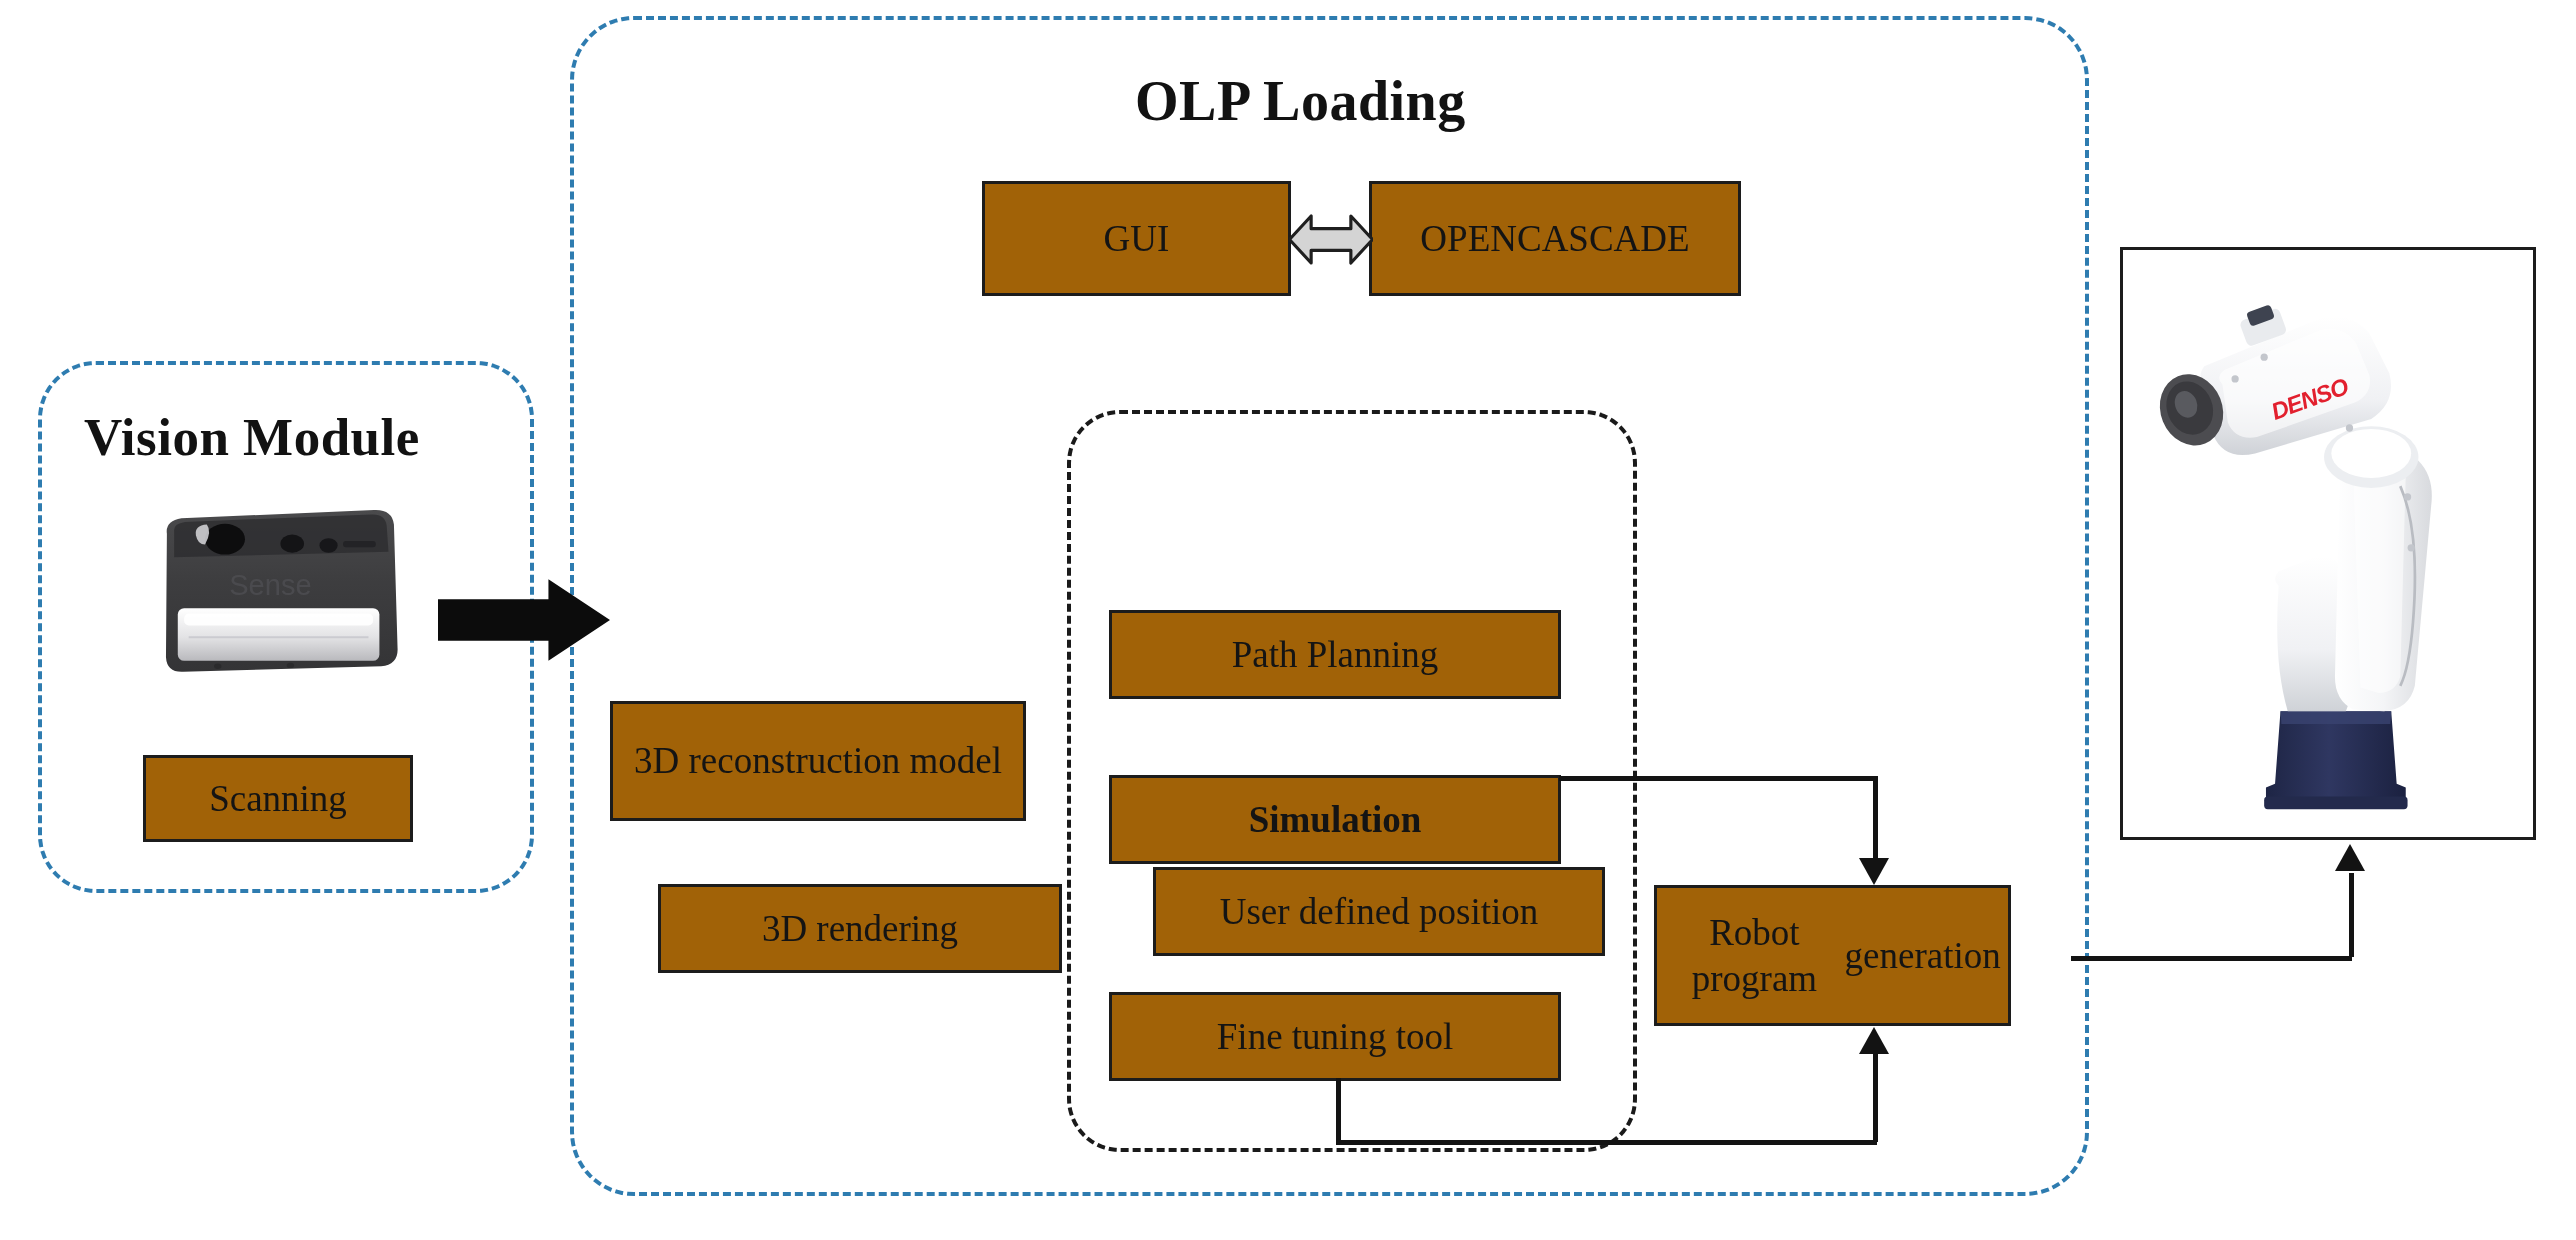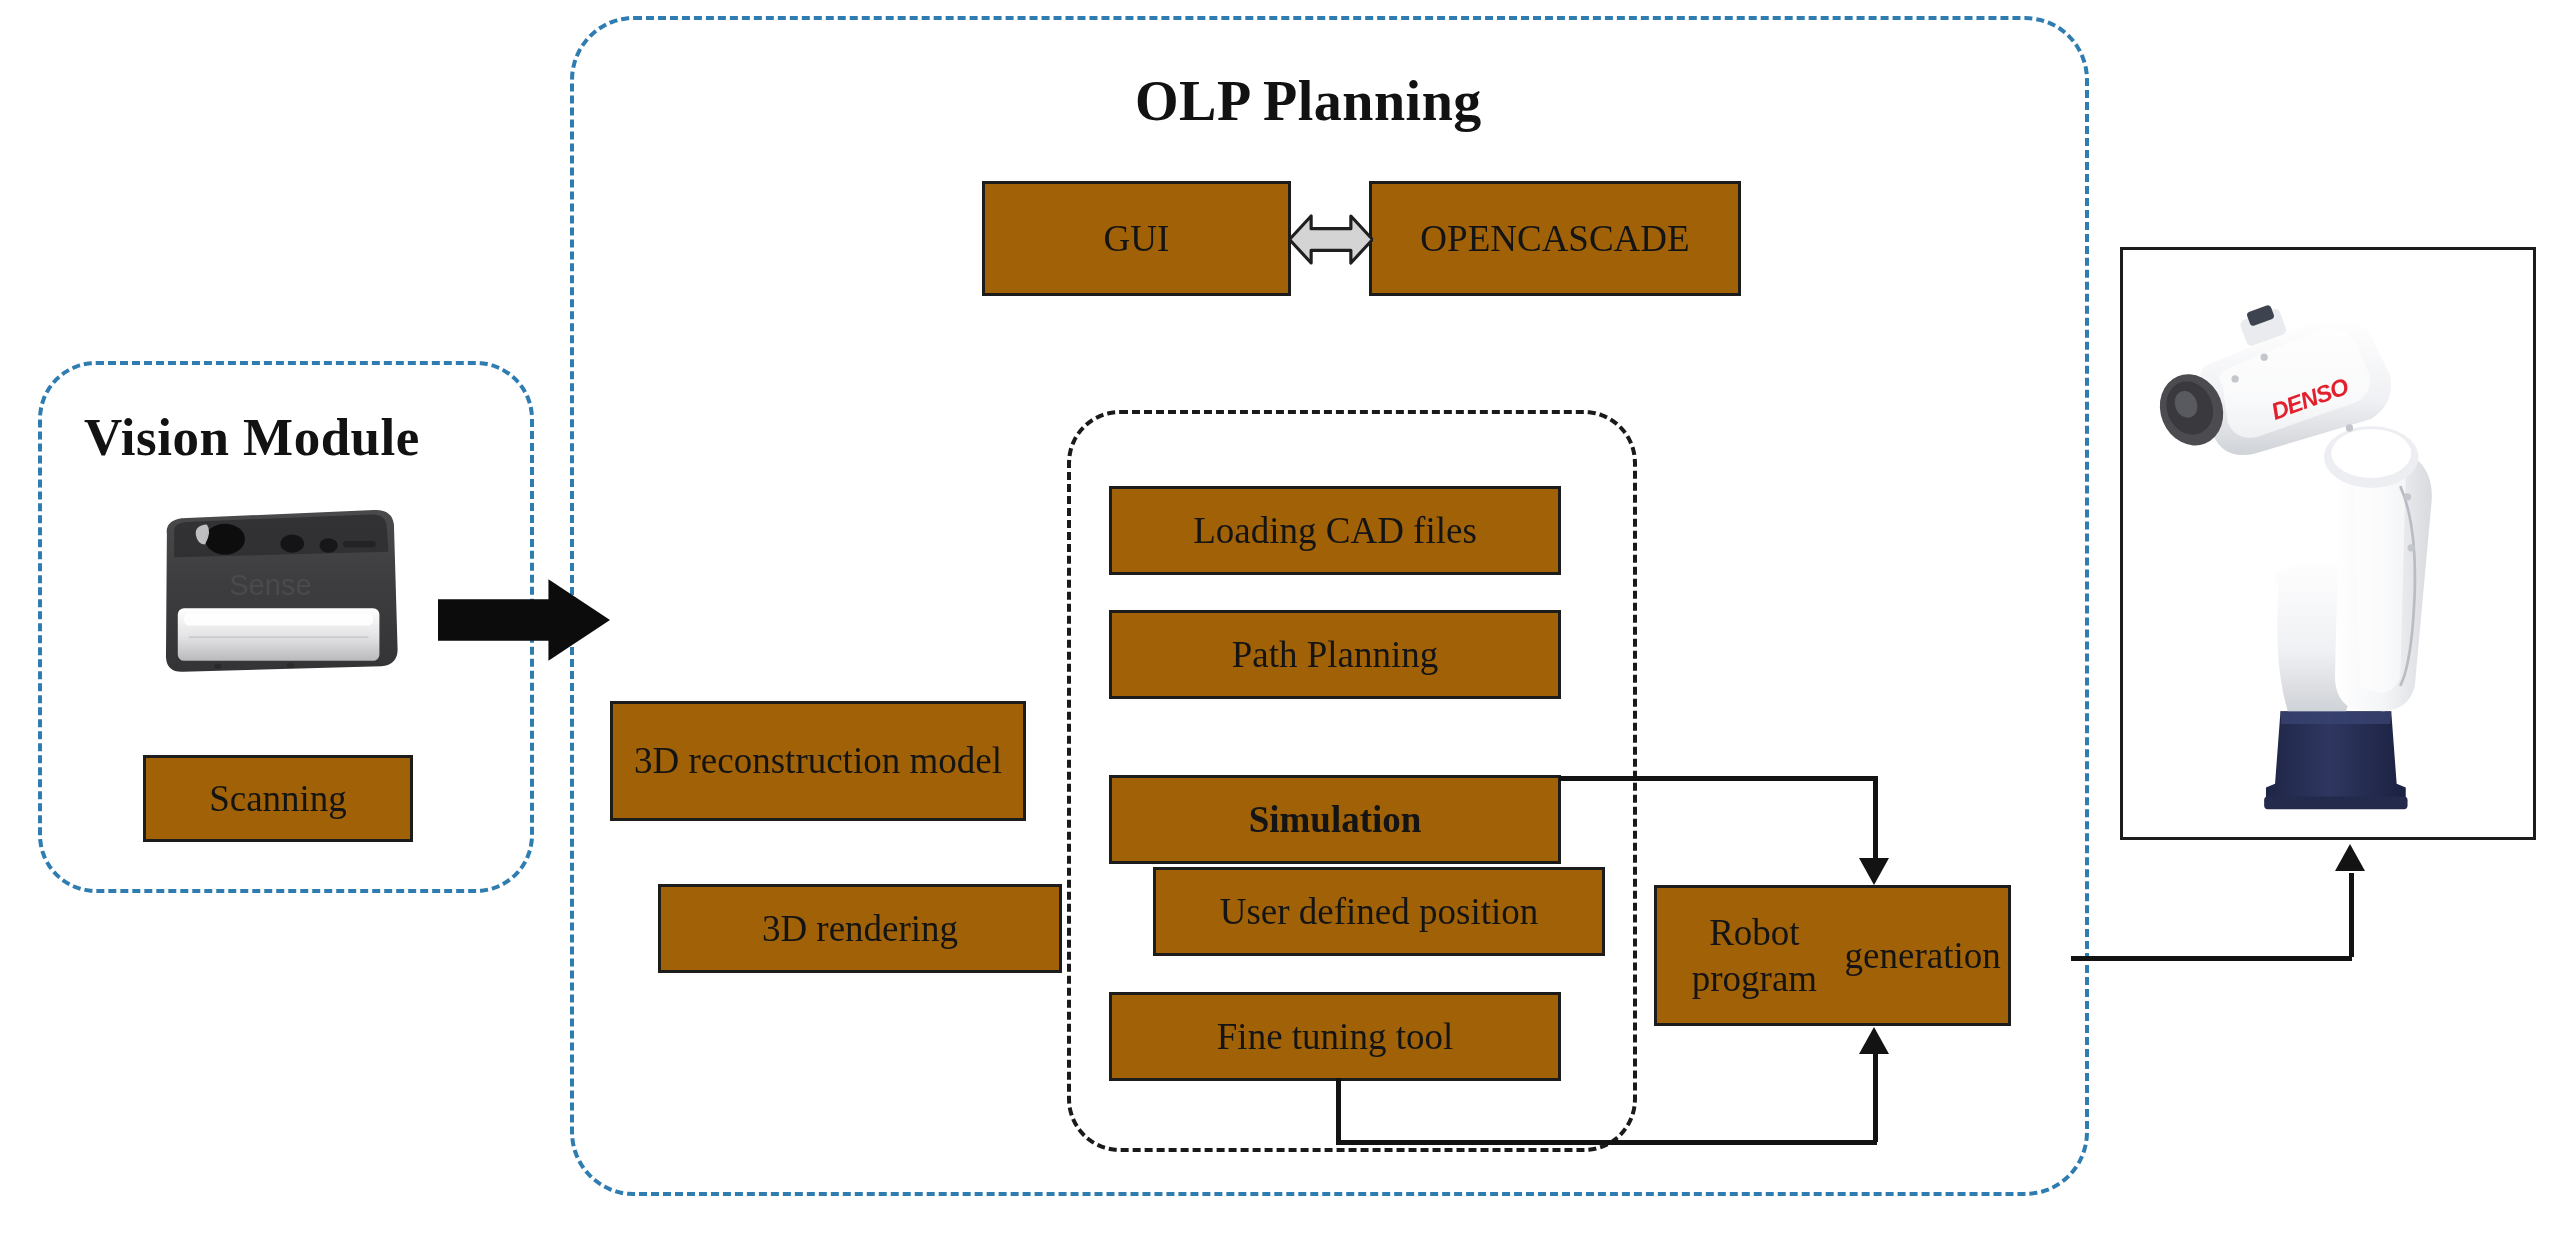--- a/index.html
+++ b/index.html
@@ -167,21 +167,21 @@
     font-family: "Liberation Sans", sans-serif;
   }
 </style>
 </head>
 <body>
 
 <div id="canvas">
 
   <div class="dashed-group" id="olp-platform-group"></div>
 
-  <div class="group-title" id="olp-platform-title">OLP Planning</div>
+  <div class="group-title" id="olp-platform-title">OLP Loading</div>
 
   <div class="dashed-group" id="vision-module-group"></div>
 
   <div class="group-title" id="vision-module-title">Vision Module</div>
 
   <div id="scanner-device">
     <svg viewBox="0 0 276 196" width="251" height="178" xmlns="http://www.w3.org/2000/svg">
       <defs>
         <linearGradient id="bodyGrad" x1="0" y1="0" x2="0" y2="1">
           <stop offset="0%" stop-color="#4a4a4c"></stop>
@@ -227,21 +227,20 @@
   </div>
 
   <div id="gui-cascade-arrow">
     <svg viewBox="0 0 92 72" width="84" height="65" xmlns="http://www.w3.org/2000/svg">
       <polygon points="0,36 24,10 24,24 68,24 68,10 92,36 68,62 68,48 24,48 24,62" fill="#d4d4d4" stroke="#1f1f1f" stroke-width="3.5" stroke-linejoin="round"></polygon>
     </svg>
   </div>
 
   <div class="dashed-group" id="process-steps-group"></div>
 
-  <div class="node" id="node-loading-cad">Loading CAD files</div>
 
   <div class="node" id="node-path-planning">Path Planning</div>
 
   <div class="node" id="node-simulation">Simulation</div>
 
   <div class="node" id="node-user-position">User defined position</div>
 
   <div class="node" id="node-fine-tuning">Fine tuning tool</div>
 
   <div class="node" id="node-3d-recon">3D reconstruction model</div>

